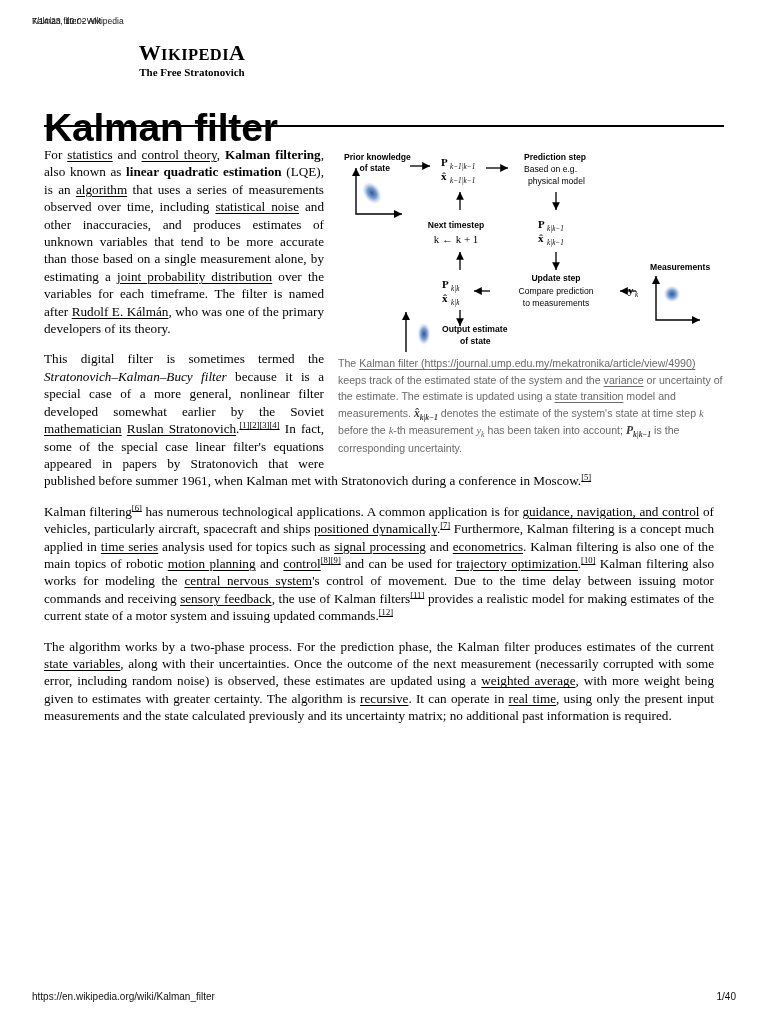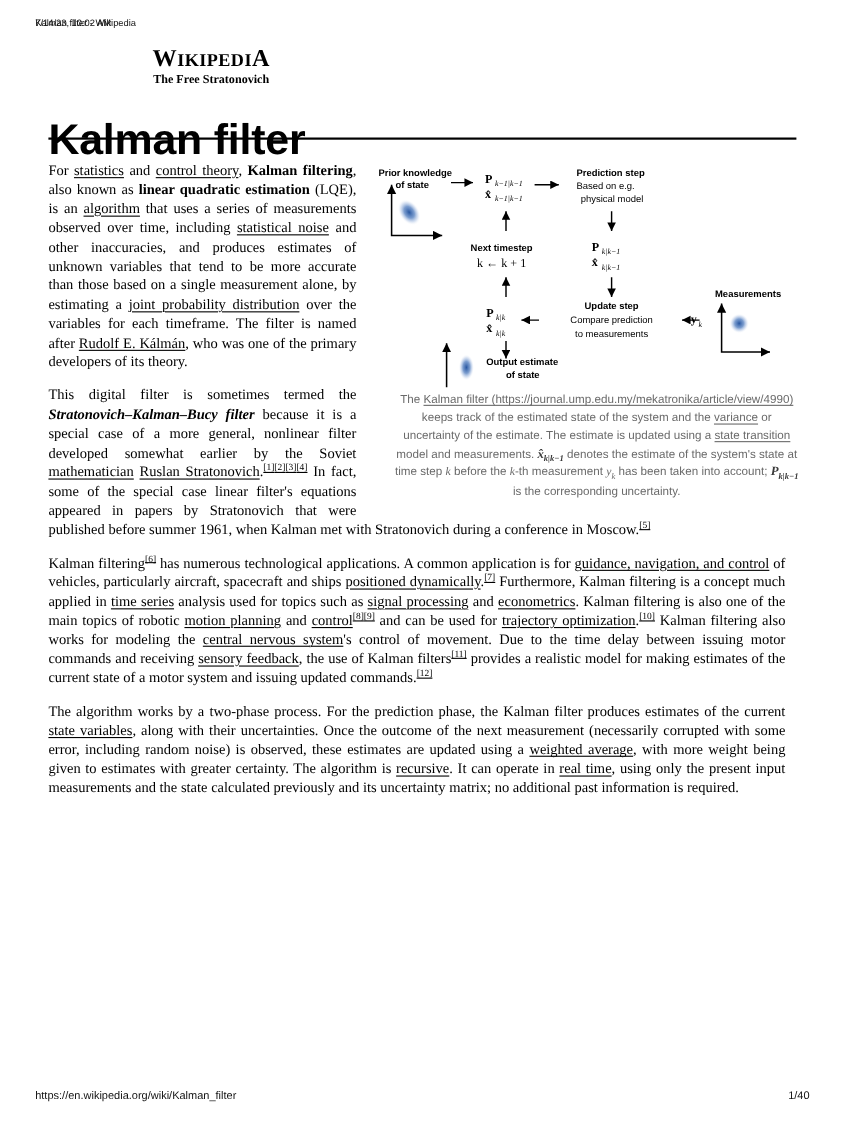--- a/index.html
+++ b/index.html
@@ -96,21 +96,21 @@
     text-justify: inter-word;
     hyphens: none;
   }
   a.wlink, .wlink {
     color: #000;
     text-decoration: underline;
     text-decoration-thickness: 0.6px;
     text-underline-offset: 1.5px;
   }
   .b { font-weight: bold; }
-  .i { font-style: italic; font-weight: bold; }
+  .i { font-style: italic; }
   sup.cite {
     font-size: 8.6px;
     vertical-align: super;
     line-height: 0;
     text-decoration: underline;
     text-decoration-thickness: 0.5px;
   }
 
   
   .figure {
@@ -123,22 +123,21 @@
     width: 388px;
     height: 205px;
   }
   .fig-diagram svg { display: block; }
   .fig-caption {
     font-family: "Liberation Sans", sans-serif;
     font-size: 10.6px;
     line-height: 16.5px;
     color: #6a6a6a;
     margin-top: 2px;
-    text-align: center;
-    margin-left: 21px;
+    text-align: left;
   }
   .fig-caption .clink {
     color: #6a6a6a;
     text-decoration: underline;
     text-decoration-thickness: 0.6px;
     text-underline-offset: 1.6px;
   }
   .fig-caption .mathi {
     font-family: "Liberation Serif", serif;
     font-style: italic;

